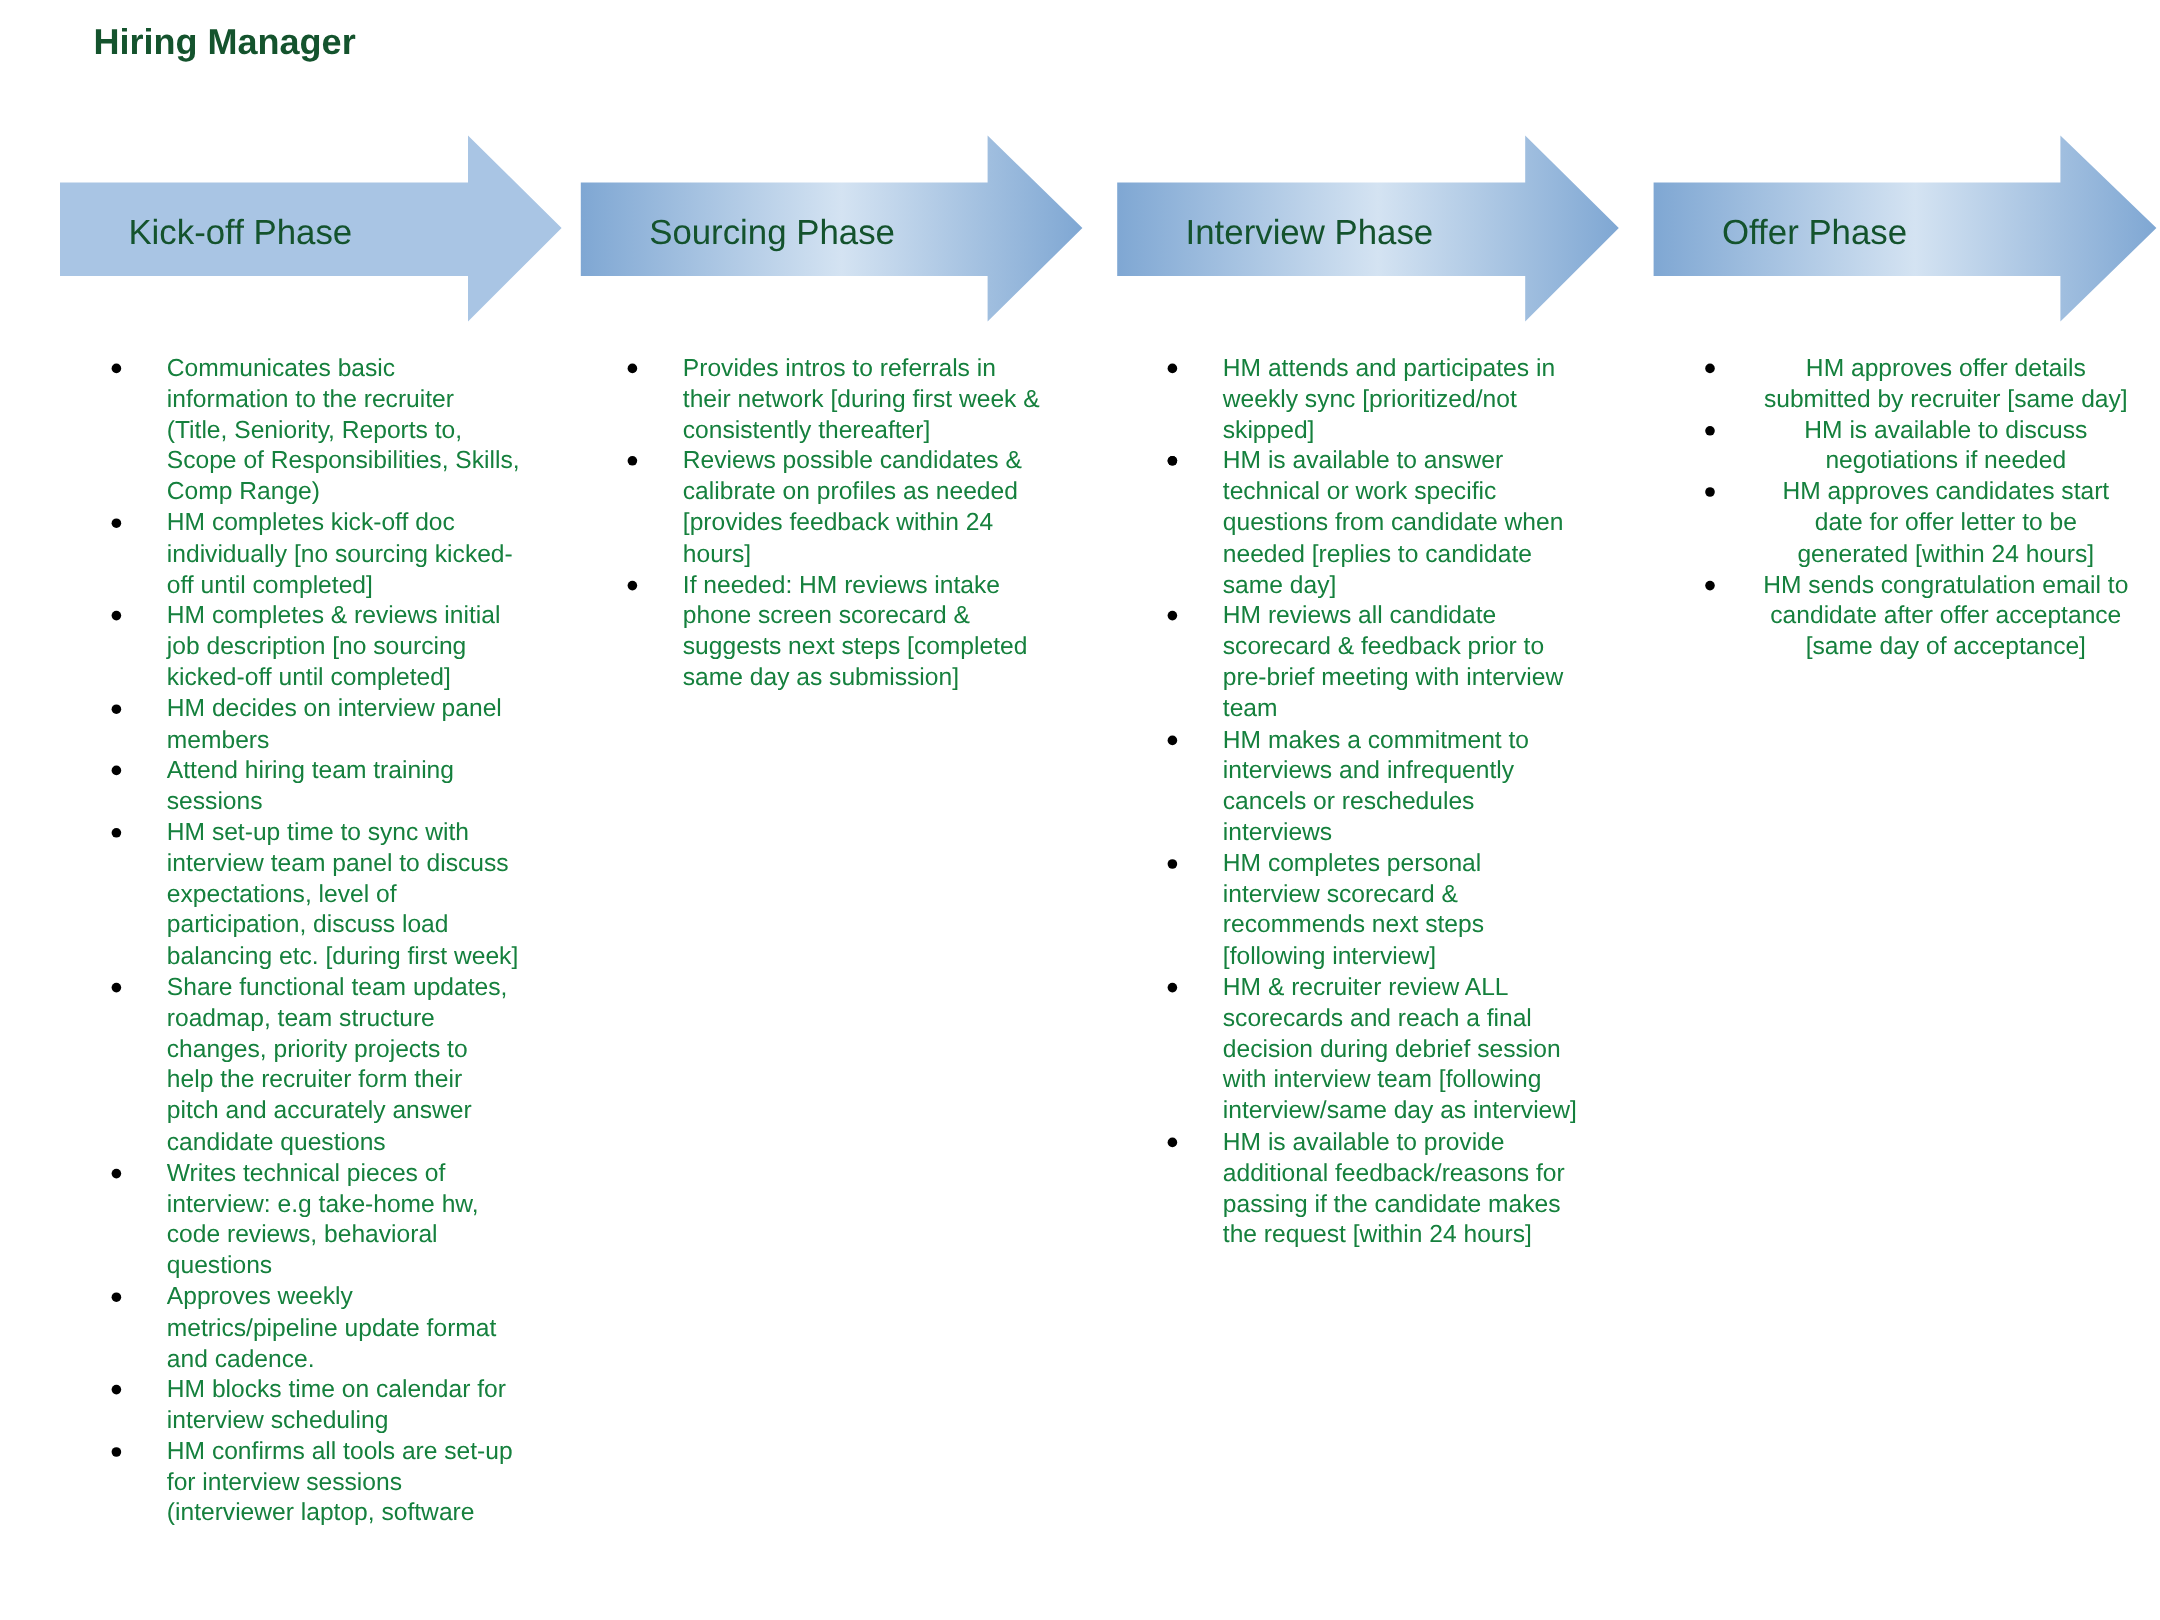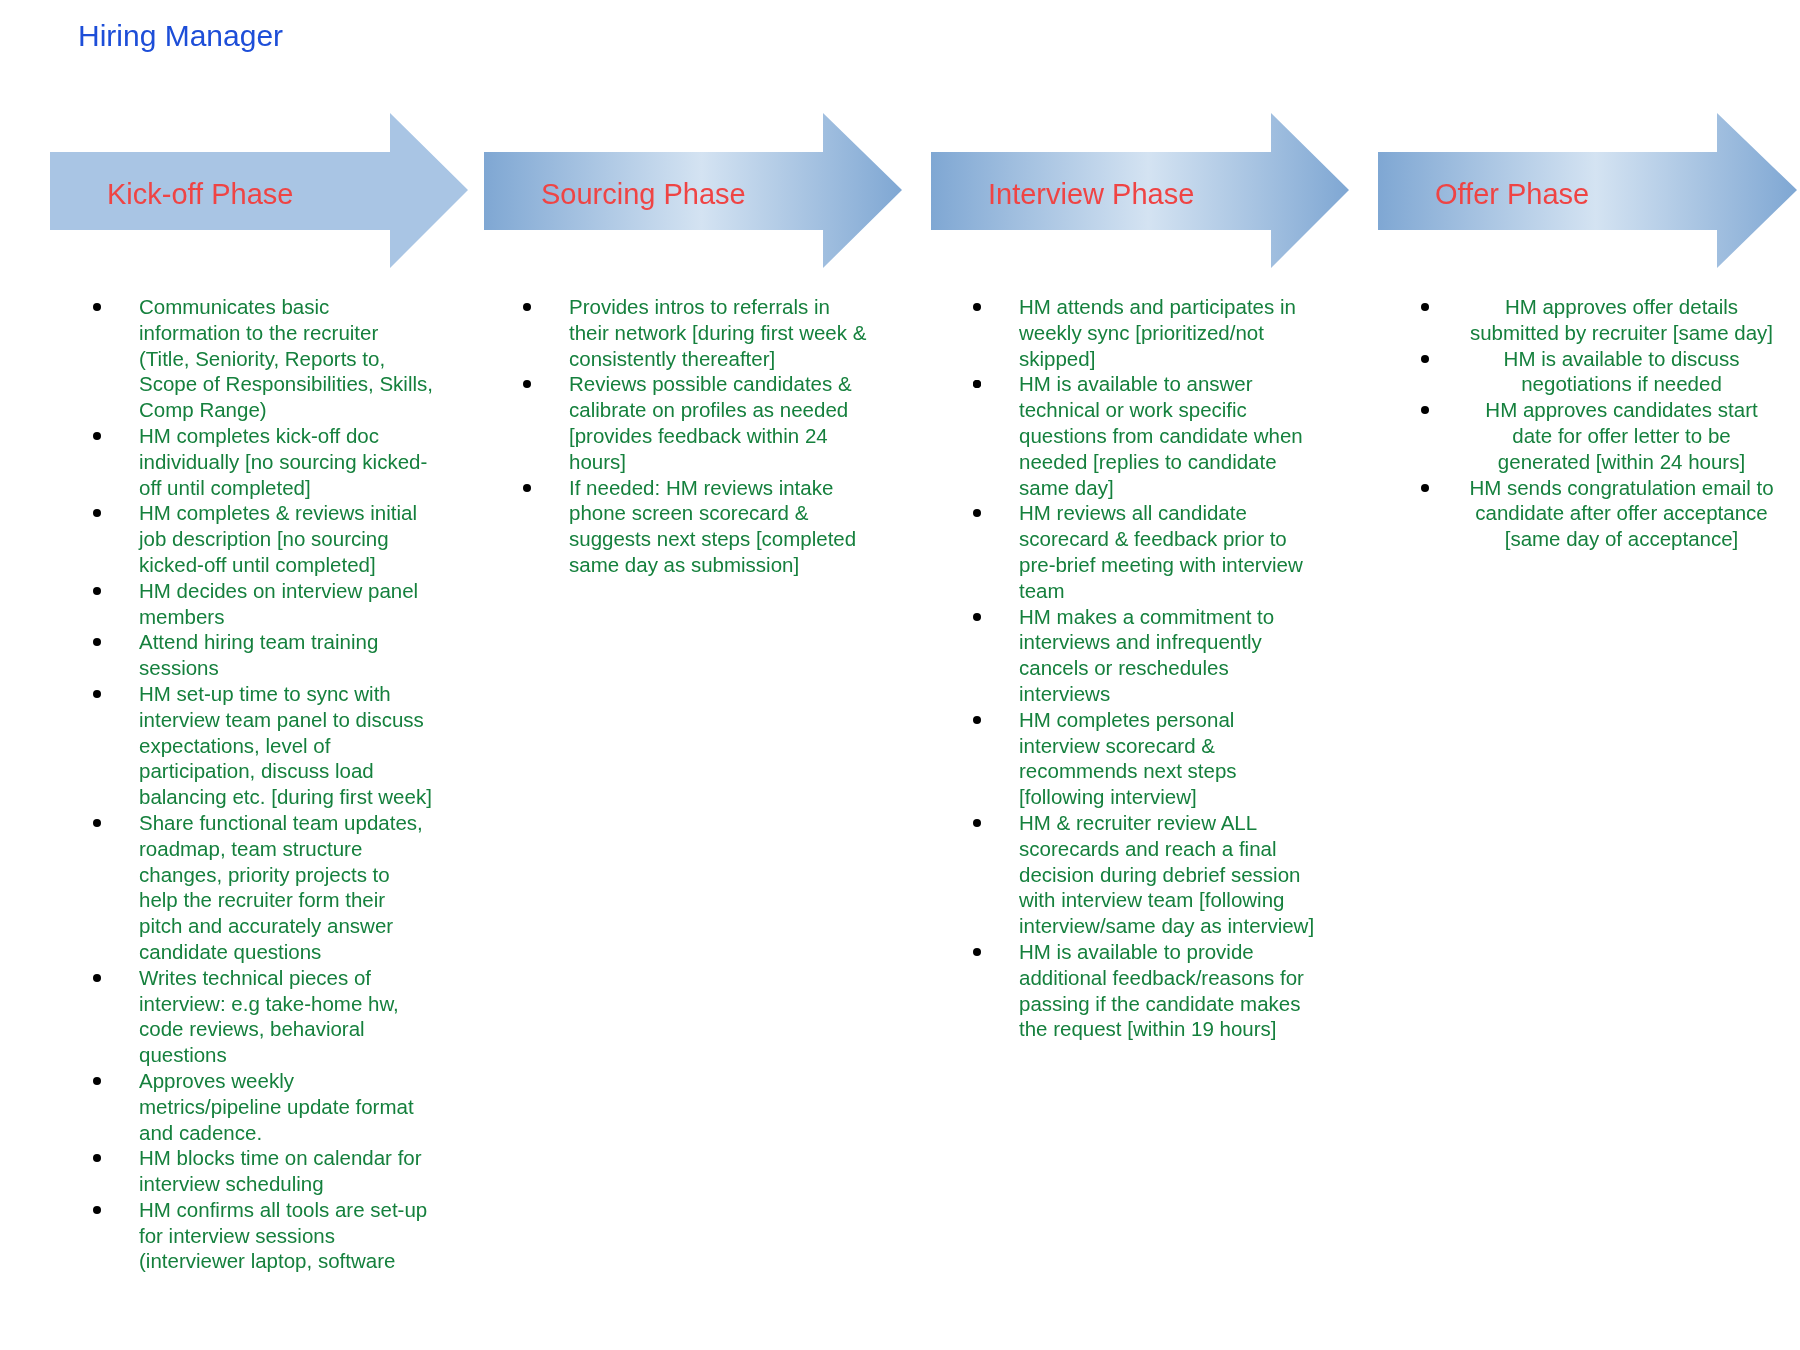--- a/index.html
+++ b/index.html
@@ -14,43 +14,43 @@
       overflow: hidden;
       font-family: "Liberation Sans", sans-serif;
       color: #111111;
     }
     .page-title {
       position: absolute;
       left: 78px;
       top: 18px;
       margin: 0;
       font-size: 30px;
-      font-weight: normal;
+      font-weight: bold;
       line-height: 36px;
-      color: #1d4ed8;
+      color: #14532d;
       letter-spacing: 0px;
     }
     .arrows {
       position: absolute;
       left: 0;
       top: 0;
       width: 1800px;
       height: 300px;
     }
     .arrow-svg {
       position: absolute;
       left: 0;
       top: 0;
     }
     .phase-label {
       position: absolute;
       top: 176px;
       font-size: 29px;
       line-height: 36px;
-      color: #ef4444;
+      color: #14532d;
       white-space: nowrap;
       font-weight: normal;
     }
     .column {
       position: absolute;
       top: 294px;
       margin: 0;
       padding: 0;
       list-style: none;
     }
@@ -189,21 +189,21 @@
   <li>
       <span class="bullet"></span>
       <span class="item-text">HM completes personal interview scorecard &amp; recommends next steps [following interview]</span>
     </li>
   <li>
       <span class="bullet"></span>
       <span class="item-text">HM &amp; recruiter review ALL scorecards and reach a final decision during debrief session with interview team [following interview/same day as interview]</span>
     </li>
   <li>
       <span class="bullet"></span>
-      <span class="item-text">HM is available to provide additional feedback/reasons for passing if the candidate makes the request [within 19 hours]</span>
+      <span class="item-text">HM is available to provide additional feedback/reasons for passing if the candidate makes the request [within 24 hours]</span>
     </li>
 </ul>
 
 <ul class="column" style="left:1421px; width:355px;text-align:center;">
   <li>
       <span class="bullet"></span>
       <span class="item-text">HM approves offer details submitted by recruiter [same day]</span>
     </li>
   <li>
       <span class="bullet"></span>

